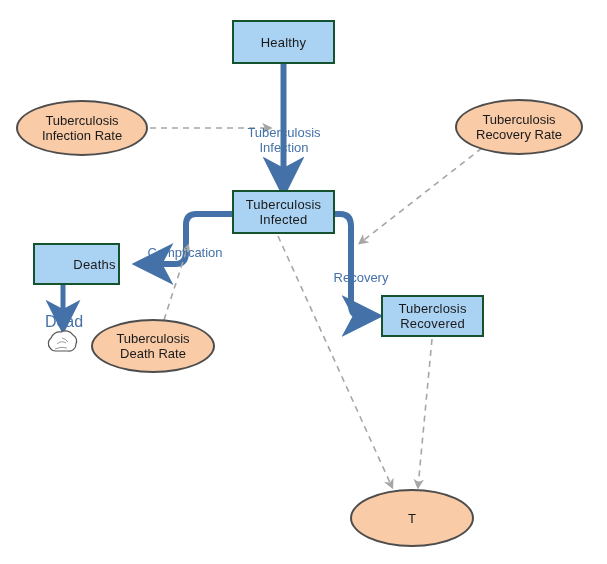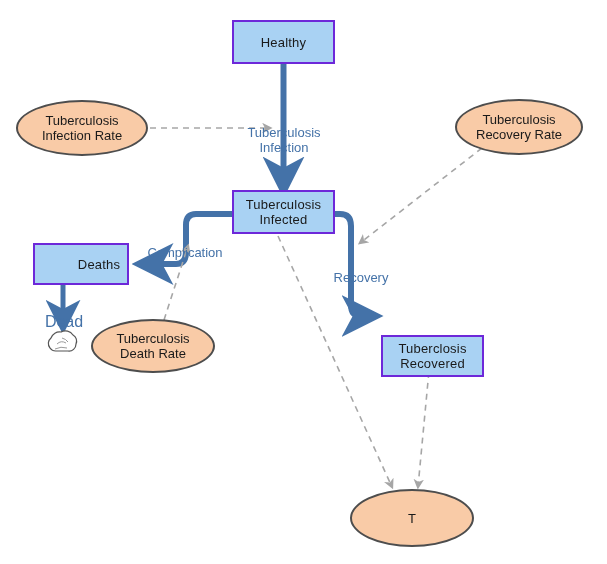--- a/index.html
+++ b/index.html
@@ -22,21 +22,21 @@
     position: absolute;
     left: 0;
     top: 0;
     width: 607px;
     height: 564px;
   }
   .stock-box {
     position: absolute;
     box-sizing: border-box;
     background: #a9d2f3;
-    border: 2px solid #6d28d9;
+    border: 2px solid #14532d;
     display: flex;
     align-items: center;
     justify-content: center;
     text-align: center;
     color: #1a1a1a;
     font-family: "Liberation Sans", sans-serif;
     font-size: 13px;
     line-height: 15px;
     letter-spacing: 0.2px;
   }
@@ -127,25 +127,25 @@
 
   <div class="stock-box" style="left:232px; top:20px; width:103px; height:44px;">
     <span>Healthy</span>
   </div>
 
   <div class="stock-box" style="left:232px; top:190px; width:103px; height:44px;">
     <span>Tuberculosis
 Infected</span>
   </div>
 
-  <div class="stock-box" style="left:33px; top:243px; width:96px; height:42px;padding-left:36px;">
+  <div class="stock-box" style="left:33px; top:243px; width:87px; height:42px;padding-left:36px;">
     <span>Deaths</span>
   </div>
 
-  <div class="stock-box" style="left:381px; top:295px; width:103px; height:42px;margin-top:40px;">
+  <div class="stock-box" style="left:381px; top:295px; width:103px; height:42px;">
     <span>Tuberclosis
 Recovered</span>
   </div>
 
   <div class="var-ellipse" style="left:16px; top:100px; width:132px; height:56px;">
     <span>Tuberculosis
 Infection Rate</span>
   </div>
 
   <div class="var-ellipse" style="left:455px; top:99px; width:128px; height:56px;">

